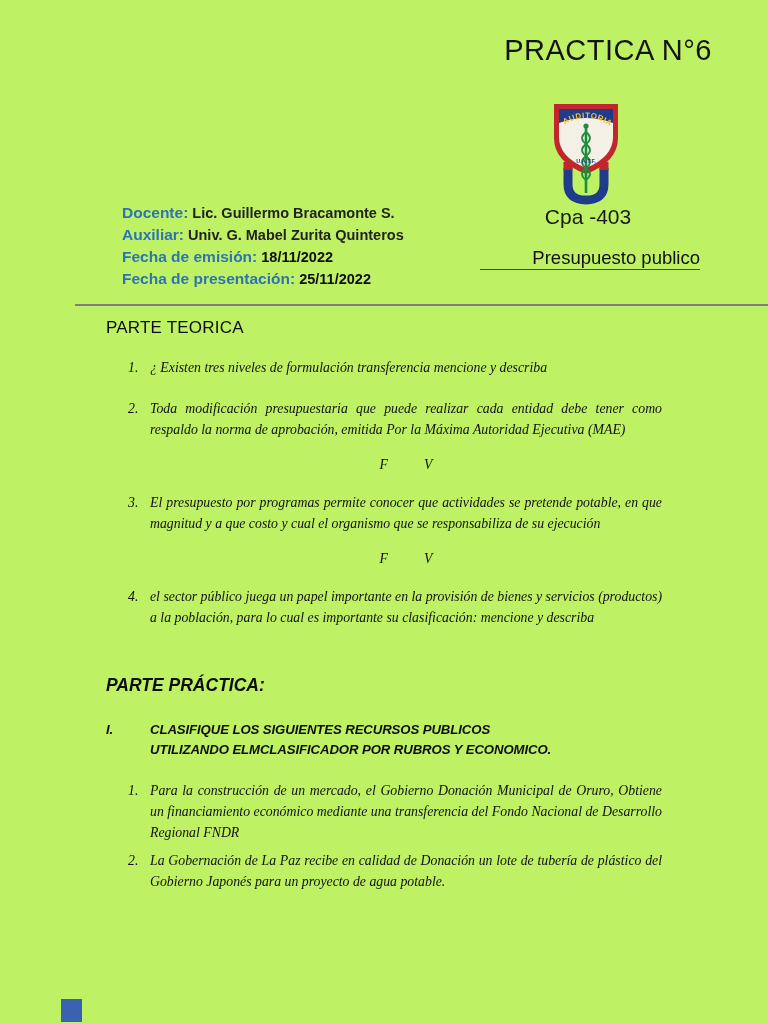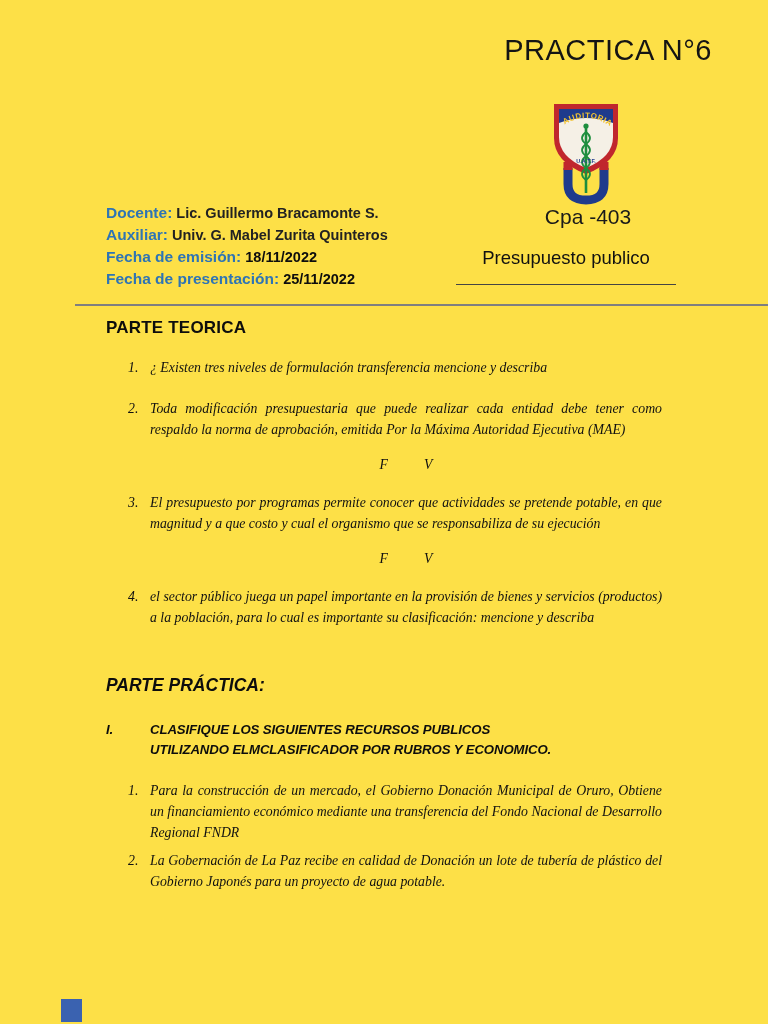--- a/index.html
+++ b/index.html
@@ -4,21 +4,21 @@
 <style>
   * { box-sizing: border-box; margin: 0; padding: 0; }
   html, body { width: 768px; height: 1024px; }
   body {
     background: #ffffff;
     font-family: "Liberation Sans", sans-serif;
     position: relative;
     overflow: hidden;
     color: #111;
   }
-  .page { position: absolute; inset: 0; background: #fde047; }
+  .page { position: absolute; inset: 0; background: #bef264; }
 
   .doc-title {
     position: absolute; top: 34px; right: 56px;
     font-size: 29px; letter-spacing: 0.5px; color: #141414;
     font-family: "Liberation Sans", sans-serif;
   }
 
   .header-block {
     position: absolute; top: 92px; left: 110px; width: 450px;
     text-align: center; font-weight: bold; font-size: 16px;
@@ -26,36 +26,36 @@
   }
   .header-block div { margin: 0; }
 
   .logo { position: absolute; top: 100px; left: 546px; width: 80px; height: 105px; }
 
   .course-code {
     position: absolute; top: 205px; left: 483px; width: 210px;
     text-align: center; font-size: 21px; color: #1a1a1a;
   }
   .course-name {
-    position: absolute; top: 247px; left: 456px; width: 220px;
-    text-align: center; font-size: 18.5px; color: #111;
-    border-bottom: 1.5px solid #444; padding-bottom: 15px;
+    position: absolute; top: 247px; left: 480px; width: 220px;
+    text-align: right; font-size: 18.5px; color: #111;
+    border-bottom: 1.5px solid #444; padding-bottom: 0;
   }
 
   .info-block { position: absolute; top: 202px; left: 106px; }
   .info-row { line-height: 22px; white-space: nowrap; }
-  .info-label { color: #2E74B5; font-weight: bold; font-size: 15.5px; }
+  .info-label { color: #2E74B5; font-weight: bold; font-size: 15.5px; margin-left: 16px; }
   .info-value { color: #222; font-size: 14.5px; font-weight: bold; }
   .info-value.bold { font-weight: bold; color: #0d0d0d; }
 
   .divider { position: absolute; top: 304px; left: 75px; width: 693px; height: 1.5px; background: #7f7f7f; }
 
   .content { position: absolute; top: 318px; left: 106px; width: 556px; }
 
-  .section-heading { font-size: 17px; font-weight: bold; color: #0d0d0d; letter-spacing: 0.2px; }
+  .section-heading { font-size: 17px; font-weight: normal; color: #0d0d0d; letter-spacing: 0.2px; }
 
   .t-item {
     display: flex; margin-top: 20px;
     font-family: "Liberation Serif", serif; font-style: italic;
     font-size: 13.8px; line-height: 1.52; color: #111;
   }
   .t-item .num { flex: 0 0 22px; margin-left: 22px; }
   .t-item .txt { flex: 1; text-align: justify; }
 
   .fv-row {

